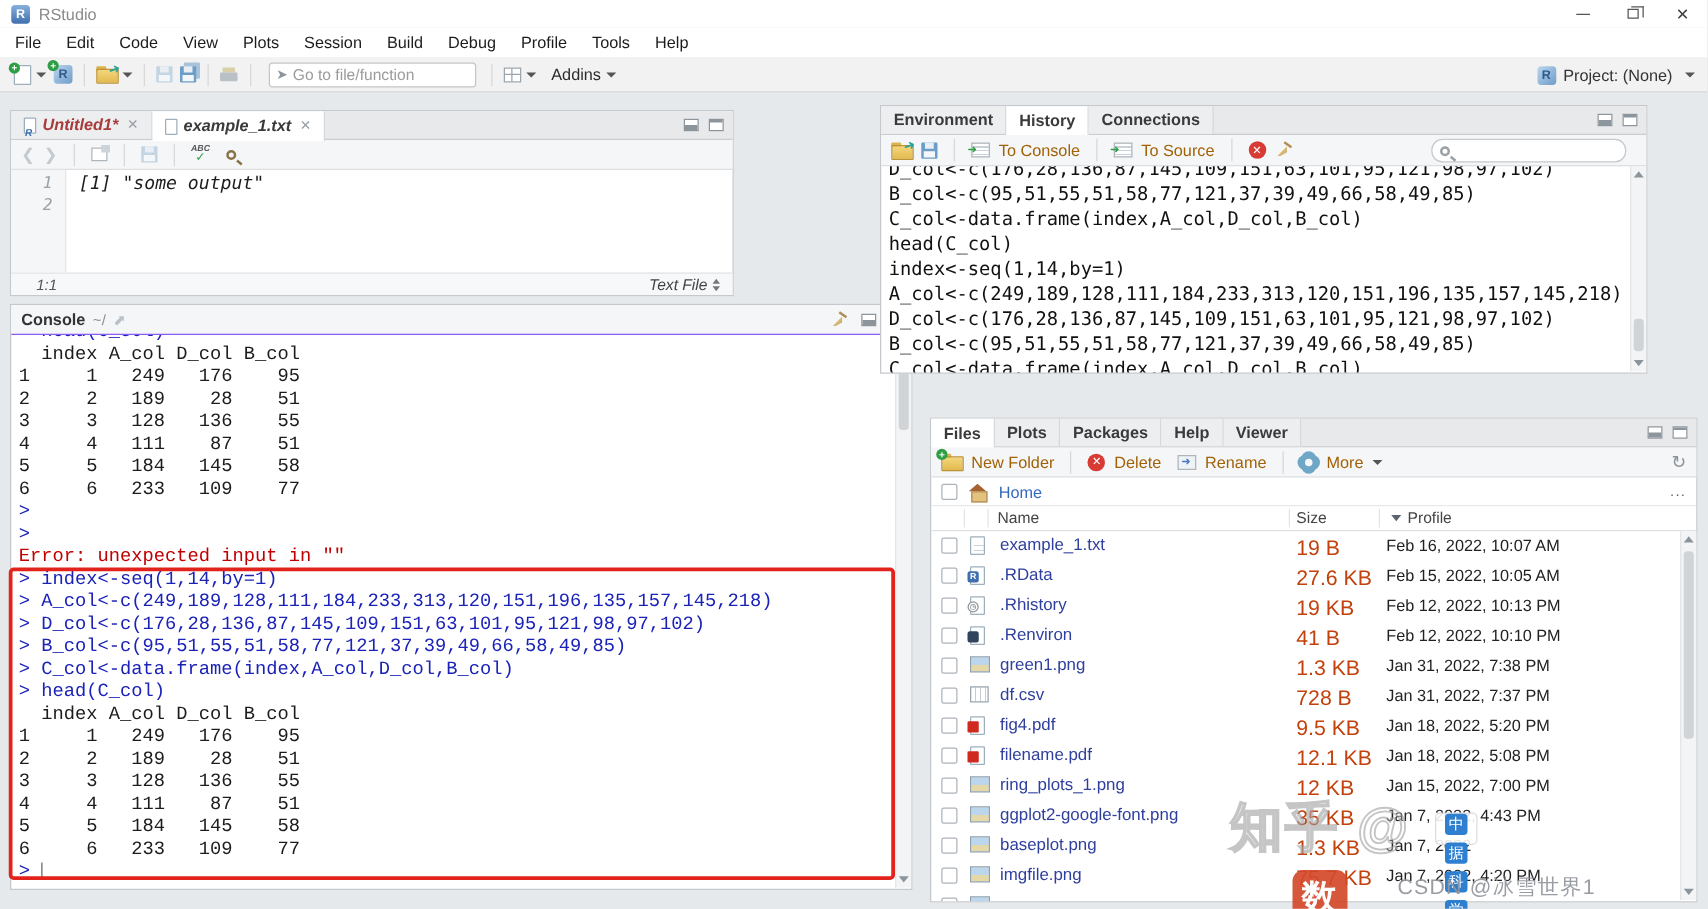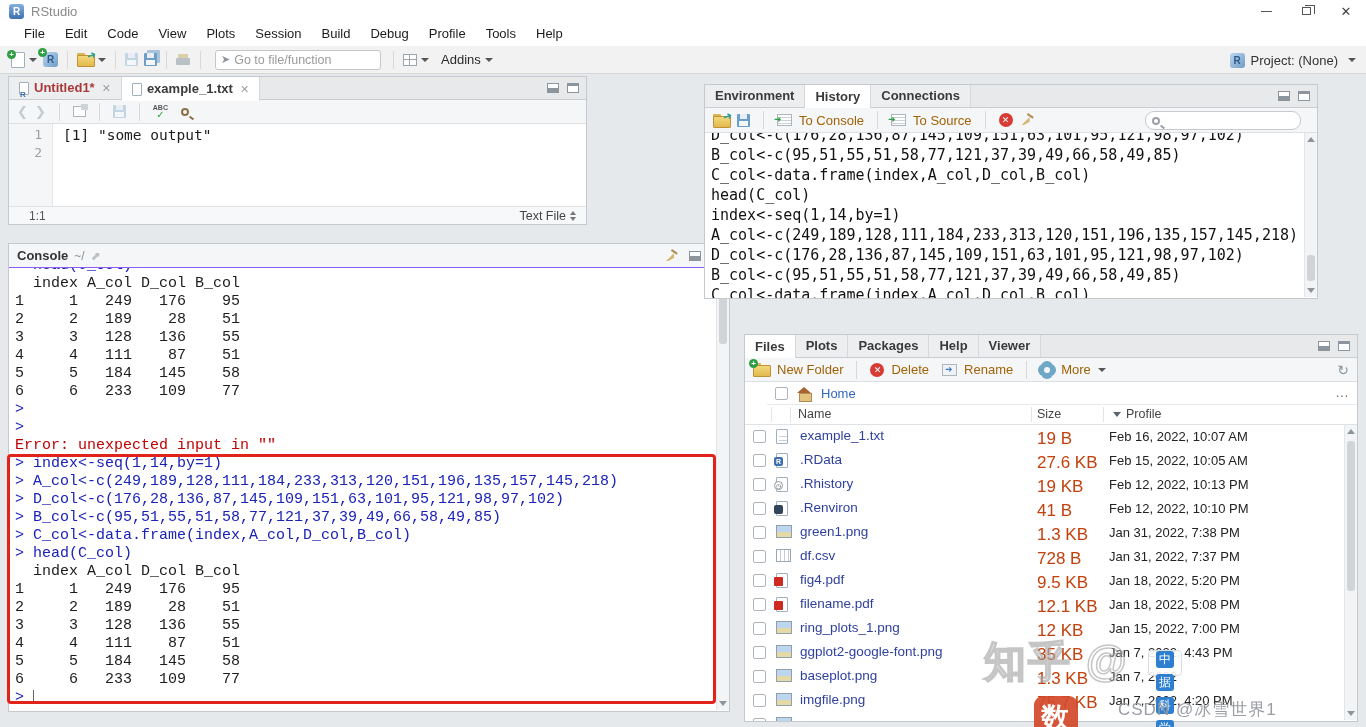--- a/index.html
+++ b/index.html
@@ -10,21 +10,21 @@
   .titlebar { position:absolute; left:0; top:0; width:1366px; height:22px; background:#fff; display:flex; align-items:center; padding-left:9px; }
   .rlogo { width:15px; height:15px; border-radius:3px; background:linear-gradient(#86b0dc,#3f6fae); color:#fff; font-size:10px; font-weight:bold; display:flex; align-items:center; justify-content:center; margin-right:7px; }
   .title-text { color:#8a8a8a; font-size:13px; }
   .wcontrols { position:absolute; right:0; top:0; height:22px; display:flex; }
   .wbtn { width:40px; height:22px; display:flex; align-items:center; justify-content:center; color:#555; }
   .ic-min { width:11px; height:1px; background:#555; }
   .ic-max { width:9px; height:8px; border:1px solid #555; position:relative; background:#fff; }
   .ic-max::before { content:""; position:absolute; left:2px; top:-3px; width:9px; height:8px; border:1px solid #555; border-bottom:none; border-left:none; }
   .ic-close { font-size:13px; color:#444; line-height:1; }
 
-  .menubar { position:absolute; left:0; top:22px; width:1366px; height:24px; background:#fff; display:flex; align-items:center; padding-left:14px; }
+  .menubar { position:absolute; left:0; top:22px; width:1366px; height:24px; background:#fff; display:flex; align-items:center; padding-left:2px; }
   .menu-item { padding:0 10px; line-height:24px; font-size:13px; color:#1c1c1c; }
 
   .toolbar { position:absolute; left:0; top:46px; width:1366px; height:28px; background:#f2f2f2; border-bottom:1px solid #d6d6d6; display:flex; align-items:center; padding-left:8px; }
   .tsep { width:1px; height:18px; background:#d8d8d8; margin:0 6px; }
   .caret { width:0; height:0; border-left:4px solid transparent; border-right:4px solid transparent; border-top:4px solid #555; display:inline-block; margin-left:4px; }
   .tbtn { display:flex; align-items:center; padding:0 3px; height:24px; }
   .goto-box { width:166px; height:20px; background:#fff; border:1px solid #c6c6c6; border-radius:3px; display:flex; align-items:center; padding:0 5px; margin-left:8px; }
   .goto-box input { border:none; outline:none; width:130px; font-size:12.5px; color:#333; background:transparent; }
   .goto-box input::placeholder { color:#9b9b9b; }
   .addins-label { font-size:13px; color:#2b2b2b; margin-left:6px; }
@@ -45,21 +45,21 @@
   .subtoolbar { height:24px; background:#f5f6f7; border-bottom:1px solid #dddfe2; display:flex; align-items:center; gap:7px; padding:0 8px; font-size:13px; color:#333; }
 
   
   .sb { position:absolute; right:0; width:13px; background:#f3f4f5; border-left:1px solid #e3e5e7; }
   .sb-ar { position:absolute; left:0; width:12px; height:13px; display:flex; align-items:center; justify-content:center; }
   .tri-up { width:0; height:0; border-left:4px solid transparent; border-right:4px solid transparent; border-bottom:5px solid #8d959c; }
   .tri-dn { width:0; height:0; border-left:4px solid transparent; border-right:4px solid transparent; border-top:5px solid #8d959c; }
   .sb-th { position:absolute; left:2px; width:8px; background:#d1d4d7; border-radius:3px; }
 
   
-  #source-pane { left:8px; top:76px; width:579px; height:149px; }
+  #source-pane { left:8px; top:88px; width:579px; height:149px;font-style:italic; }
   .ed-area { position:absolute; top:47px; left:0; right:0; bottom:18px; display:flex; overflow:hidden; }
   .ed-gutter { width:44px; background:#f4f6f7; border-right:1px solid #e4e7e9; }
   .ed-num { display:block; text-align:right; padding-right:10px; font-size:13px; line-height:18px; color:#9aa2a8; font-family:"DejaVu Sans Mono",monospace; }
   .ed-code { flex:1; padding-left:10px; }
   .ed-text { display:block; font-size:14.5px; line-height:18px; color:#1c1c1c; font-family:"DejaVu Sans Mono",monospace; white-space:pre; }
   .ed-status { position:absolute; left:0; right:0; bottom:0; height:18px; background:#f7f8f9; border-top:1px solid #e0e3e5; display:flex; align-items:center; font-size:12px; color:#555; }
   .ed-pos { padding-left:20px; width:120px; }
   .ed-ftype { position:absolute; right:10px; display:flex; align-items:center; gap:4px; font-size:12.5px; color:#444; }
   .updn { display:inline-flex; flex-direction:column; gap:2px; }
   .updn i { display:block; width:0; height:0; border-left:3px solid transparent; border-right:3px solid transparent; }
@@ -82,21 +82,21 @@
   #env-pane { left:704px; top:84px; width:614px; height:215px; }
   .hist-content { position:absolute; top:48px; left:0; right:13px; bottom:0; overflow:hidden; padding-left:6px; }
   .hist-inner { margin-top:-8px; }
   .hline { white-space:pre; font-family:"DejaVu Sans Mono",monospace; font-size:15px; line-height:20px; height:20px; color:#111; }
   .tool-label { font-size:13px; color:#a16207; }
   .searchbox { position:absolute; right:16px; top:3px; width:156px; height:19px; border:1px solid #c6cacd; border-radius:9px; background:#fff; display:flex; align-items:center; padding:0 6px; gap:4px; }
   .searchbox input { border:none; outline:none; width:120px; background:transparent; font-size:12px; }
 
   
   #files-pane { left:744px; top:334px; width:614px; height:388px; }
-  .files-breadcrumb { height:23px; border-bottom:1px solid #e7e9eb; display:flex; align-items:center; gap:9px; padding:0 8px; position:relative;margin-left:22px; }
+  .files-breadcrumb { height:23px; border-bottom:1px solid #e7e9eb; display:flex; align-items:center; gap:9px; padding:0 8px; position:relative; }
   .home-link { color:#3468c0; font-size:13px; }
   .bc-ellipsis { position:absolute; right:8px; color:#666; font-size:12px; letter-spacing:1px; }
   .files-colheader { height:20px; border-bottom:1px solid #dfe2e4; position:relative; font-size:12.5px; color:#444; }
   .colh { position:absolute; top:2px; }
   .col-div { position:absolute; top:2px; bottom:2px; width:1px; background:#e2e5e7; }
   .sort-tri { display:inline-block; width:0; height:0; border-left:4px solid transparent; border-right:4px solid transparent; border-top:5px solid #5a646e; margin-right:5px; vertical-align:1px; }
   .file-rows { position:absolute; top:90px; left:0; right:13px; bottom:0; overflow:hidden; }
   .frow { height:24px; position:relative; }
   .cb { width:13px; height:13px; border:1px solid #aeb3b9; border-radius:2px; background:#fff; }
   .frow .cb { position:absolute; left:8px; top:5px; }

